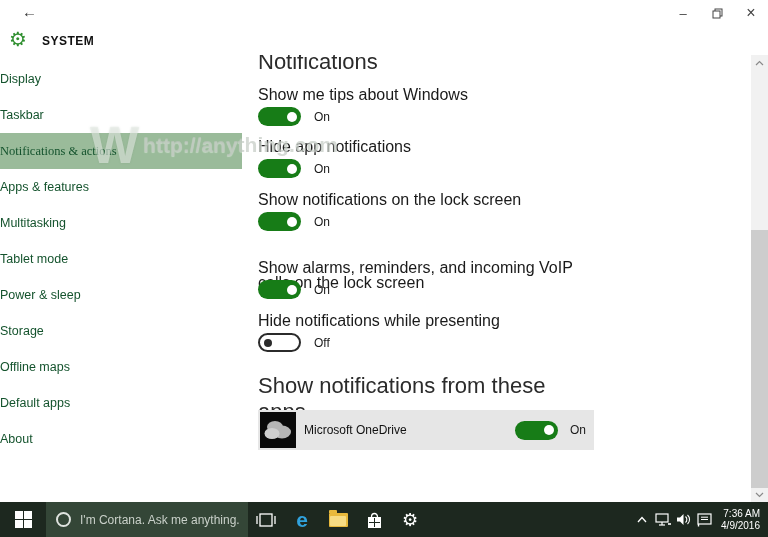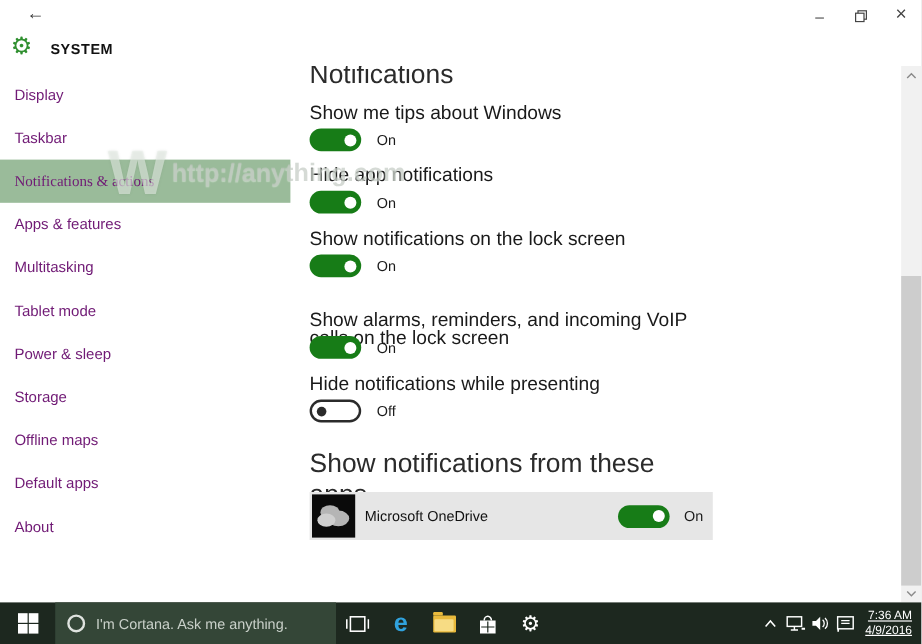--- a/index.html
+++ b/index.html
@@ -15,21 +15,21 @@
   
   .header{position:absolute;top:26px;left:0;right:0;height:29px;background:#fff;}
   .app-gear{position:absolute;left:9px;top:2px;font-size:20px;color:#2f8f2f;line-height:22px;}
   .app-title{position:absolute;left:42px;top:8px;font-size:12px;font-weight:bold;letter-spacing:.5px;color:#111;}
   .search-box{position:absolute;left:538px;top:5px;width:220px;height:22px;border:1px solid #8a8a8a;background:#fff;display:flex;align-items:center;}
   .search-input{flex:1;border:none;outline:none;font-family:inherit;font-size:12px;color:#333;padding:0 4px 0 8px;background:transparent;}
   .search-icon{width:18px;display:flex;align-items:center;justify-content:center;}
 
   
   .content{position:absolute;top:55px;left:0;right:0;bottom:35px;background:#fff;overflow:hidden;}
-  .nav-item{position:absolute;left:0;width:242px;height:36px;line-height:36px;padding-left:12px;font-size:12.5px;color:#701a75;cursor:default;}
+  .nav-item{position:absolute;left:0;width:242px;height:36px;line-height:36px;padding-left:0;font-size:12.5px;color:#14532d;cursor:default;}
   .nav-item.selected{background:#9abb9a;font-family:Liberation Serif, serif;}
 
   .watermark{position:absolute;left:90px;top:64px;pointer-events:none;white-space:nowrap;display:flex;align-items:center;z-index:5;}
   .watermark .wm-logo{font-size:52px;font-weight:bold;color:rgba(235,240,235,.55);text-shadow:0 0 2px rgba(120,140,120,.25);margin-right:4px;line-height:52px;}
   .watermark .wm-text{font-size:21px;font-weight:bold;color:rgba(190,198,190,.65);text-shadow:0 1px 1px rgba(255,255,255,.4);}
 
   .main{position:absolute;left:258px;top:0;width:336px;}
   .page-heading{position:absolute;left:0;font-size:22px;font-weight:300;color:#2b2b2b;}
   .setting-label{position:absolute;left:0;width:340px;font-size:16px;color:#1a1a1a;line-height:15px;}
   .toggle-wrap{position:absolute;left:0;display:flex;align-items:center;}
@@ -51,33 +51,33 @@
   
   .scrollbar{position:absolute;right:0;top:0;bottom:0;width:17px;background:#f1f1f1;}
   .scroll-arrow{position:absolute;left:0;width:17px;height:15px;display:flex;align-items:center;justify-content:center;}
   .scroll-thumb{position:absolute;left:0;width:17px;background:#cdcdcd;}
 
   
   .taskbar{position:absolute;left:0;bottom:0;width:768px;height:35px;background:#1d281f;display:flex;align-items:stretch;}
   .start-btn{width:46px;display:flex;align-items:center;justify-content:center;}
   .win-logo{display:grid;grid-template-columns:8px 8px;grid-template-rows:8px 8px;gap:1px;}
   .win-logo span{background:#fff;}
-  .cortana-box{width:234px;background:#344637;display:flex;align-items:center;margin:0;}
+  .cortana-box{width:202px;background:#344637;display:flex;align-items:center;margin:0;}
   .cortana-circle{width:15px;height:15px;border:2px solid #dfe3df;border-radius:50%;margin-left:10px;flex:0 0 auto;}
   .cortana-input{flex:1;background:transparent;border:none;outline:none;font-family:inherit;font-size:12px;color:#c9d0c9;padding:0 6px 0 9px;}
   .cortana-input::placeholder{color:#c9d0c9;opacity:1;}
   .tb-icon{width:36px;display:flex;align-items:center;justify-content:center;}
   .edge-e{font-size:21px;font-weight:bold;color:#30a2dd;line-height:21px;}
   .folder-icon{position:relative;width:19px;height:14px;background:#e8b93c;border-radius:1px;}
   .folder-icon::before{content:'';position:absolute;top:-3px;left:0;width:8px;height:3px;background:#e8b93c;border-radius:1px 1px 0 0;}
   .folder-icon::after{content:'';position:absolute;left:1.5px;top:3px;width:16px;height:10px;background:#f7dc84;border-radius:1px;}
   .tb-gear{font-size:18px;color:#fff;line-height:18px;}
   .tray{margin-left:auto;display:flex;align-items:center;}
   .tray-icon{width:21px;display:flex;align-items:center;justify-content:center;}
-  .clock{text-align:right;color:#fff;font-size:10px;line-height:12px;margin:0 8px 0 6px;text-decoration:underline;}
+  .clock{text-align:right;color:#fff;font-size:10px;line-height:12px;margin:0 8px 0 6px;}
 </style>
 </head>
 <body>
 
 <div class="app">
 
   <div class="titlebar">
     <span class="back-btn">←</span>
     <div class="win-controls">
       <span class="win-btn">–</span>

